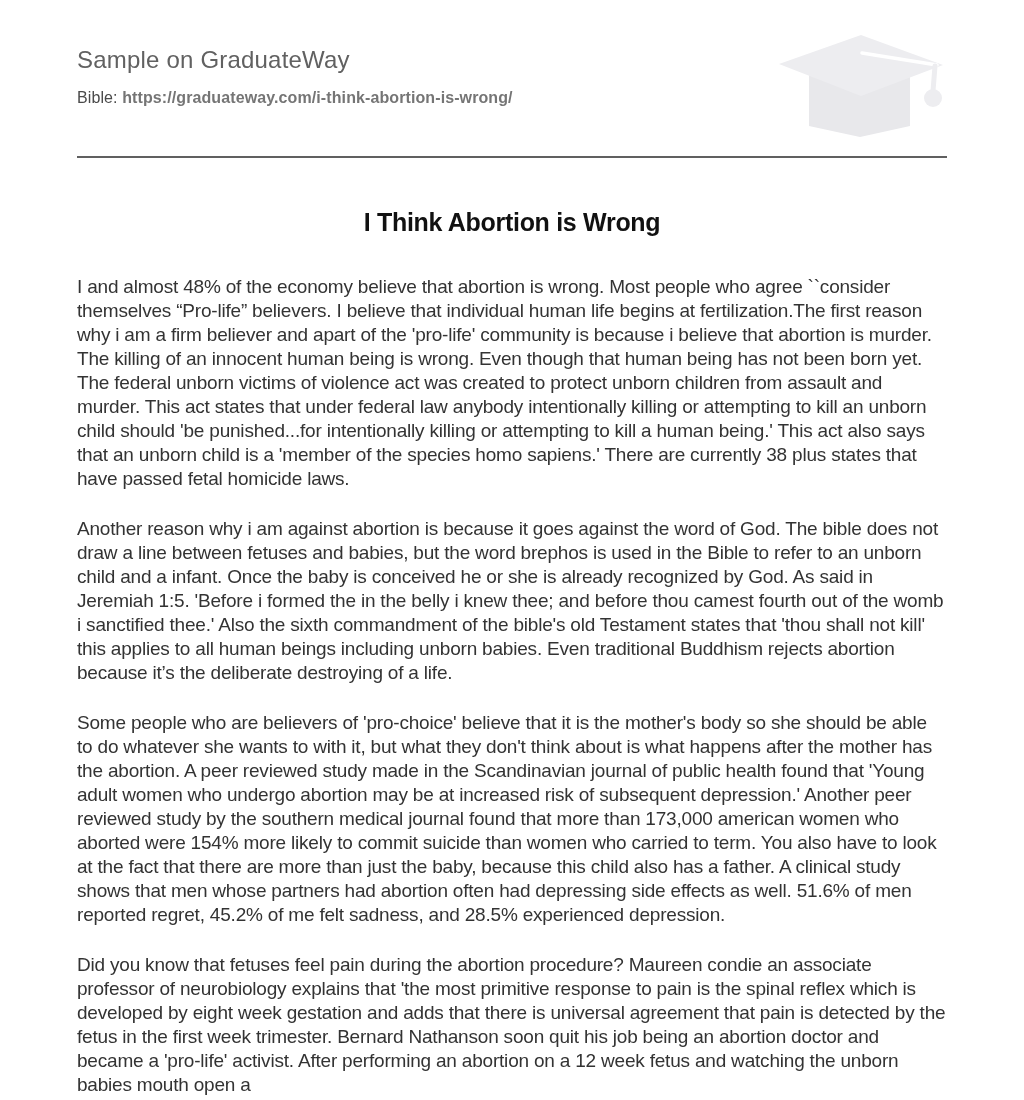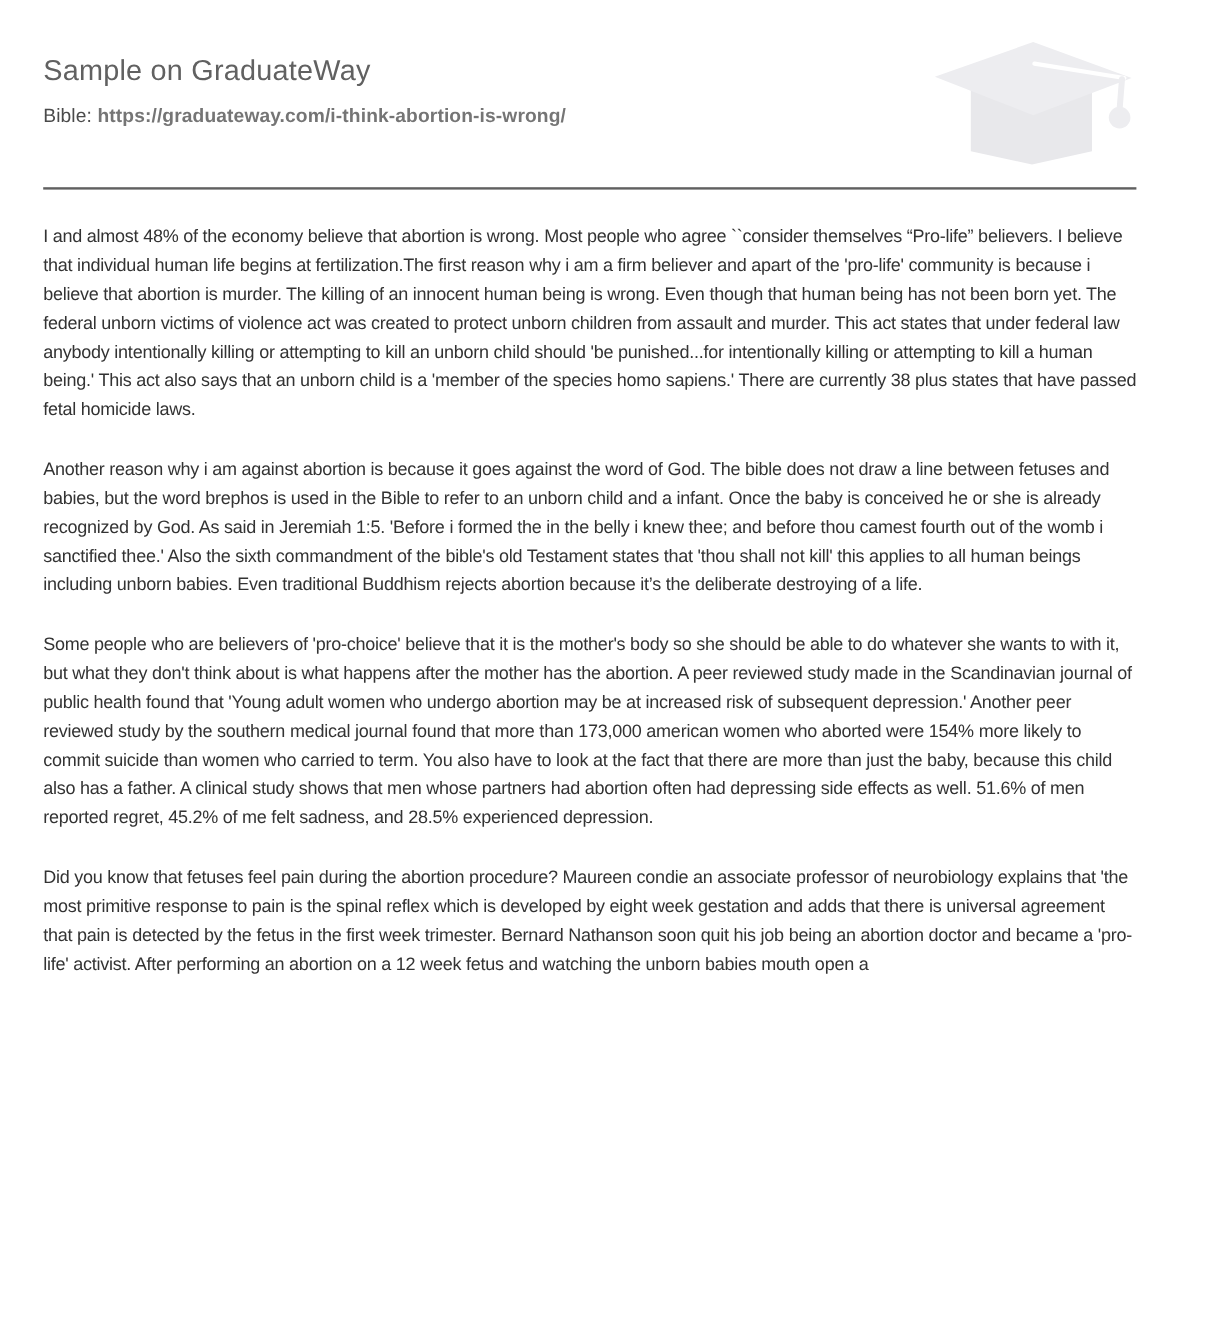--- a/index.html
+++ b/index.html
@@ -10,21 +10,21 @@
     font-family: "Liberation Sans", sans-serif;
   }
   body {
     width: 1024px;
     height: 1100px;
     overflow: hidden;
   }
   .page {
     width: 1024px;
     height: 1100px;
-    padding: 46px 77px 0 36px;
+    padding: 46px 77px 0 77px;
     background: #ffffff;
   }
   .doc-header {
     position: relative;
     height: 94px;
   }
   .site-label {
     margin: 0;
     font-size: 24px;
     font-weight: 400;
@@ -58,22 +58,22 @@
   }
   .doc-title {
     margin: 50px 0 0 0;
     text-align: center;
     font-size: 25px;
     font-weight: 700;
     color: #111111;
     letter-spacing: -0.3px;
   }
   .article {
-    margin-top: 28px;
-    font-size: 15px;
+    margin-top: 38px;
+    font-size: 19px;
     line-height: 24px;
     color: #333333;
     letter-spacing: -0.2px;
   }
   .article p {
     margin: 0 0 26px 0;
   }
 </style>
 </head>
 <body>
@@ -98,20 +98,21 @@
 
         <line x1="166" y1="33" x2="164" y2="58" stroke="#ededf0" stroke-width="5" stroke-linecap="round"></line>
 
         <circle cx="164" cy="65" r="9" fill="#ededf0"></circle>
       </svg>
     </span>
   </div>
 
   <hr class="divider">
 
+  <h1 class="doc-title">I Think Abortion is Wrong</h1>
 
   <div class="article">
     <p>I and almost 48% of the economy believe that abortion is wrong. Most people who agree ``consider themselves “Pro-life” believers. I believe that individual human life begins at fertilization.The first reason why i am a firm believer and apart of the 'pro-life' community is because i believe that abortion is murder. The killing of an innocent human being is wrong. Even though that human being has not been born yet. The federal unborn victims of violence act was created to protect unborn children from assault and murder. This act states that under federal law anybody intentionally killing or attempting to kill an unborn child should 'be punished...for intentionally killing or attempting to kill a human being.' This act also says that an unborn child is a 'member of the species homo sapiens.' There are currently 38 plus states that have passed fetal homicide laws.</p>
     <p>Another reason why i am against abortion is because it goes against the word of God. The bible does not draw a line between fetuses and babies, but the word brephos is used in the Bible to refer to an unborn child and a infant. Once the baby is conceived he or she is already recognized by God. As said in Jeremiah 1:5. 'Before i formed the in the belly i knew thee; and before thou camest fourth out of the womb i sanctified thee.' Also the sixth commandment of the bible's old Testament states that 'thou shall not kill' this applies to all human beings including unborn babies. Even traditional Buddhism rejects abortion because it’s the deliberate destroying of a life.</p>
     <p>Some people who are believers of 'pro-choice' believe that it is the mother's body so she should be able to do whatever she wants to with it, but what they don't think about is what happens after the mother has the abortion. A peer reviewed study made in the Scandinavian journal of public health found that 'Young adult women who undergo abortion may be at increased risk of subsequent depression.' Another peer reviewed study by the southern medical journal found that more than 173,000 american women who aborted were 154% more likely to commit suicide than women who carried to term. You also have to look at the fact that there are more than just the baby, because this child also has a father. A clinical study shows that men whose partners had abortion often had depressing side effects as well. 51.6% of men reported regret, 45.2% of me felt sadness, and 28.5% experienced depression.</p>
     <p>Did you know that fetuses feel pain during the abortion procedure? Maureen condie an associate professor of neurobiology explains that 'the most primitive response to pain is the spinal reflex which is developed by eight week gestation and adds that there is universal agreement that pain is detected by the fetus in the first week trimester. Bernard Nathanson soon quit his job being an abortion doctor and became a 'pro-life' activist. After performing an abortion on a 12 week fetus and watching the unborn babies mouth open a</p>
   </div>
 
 </div>
 

